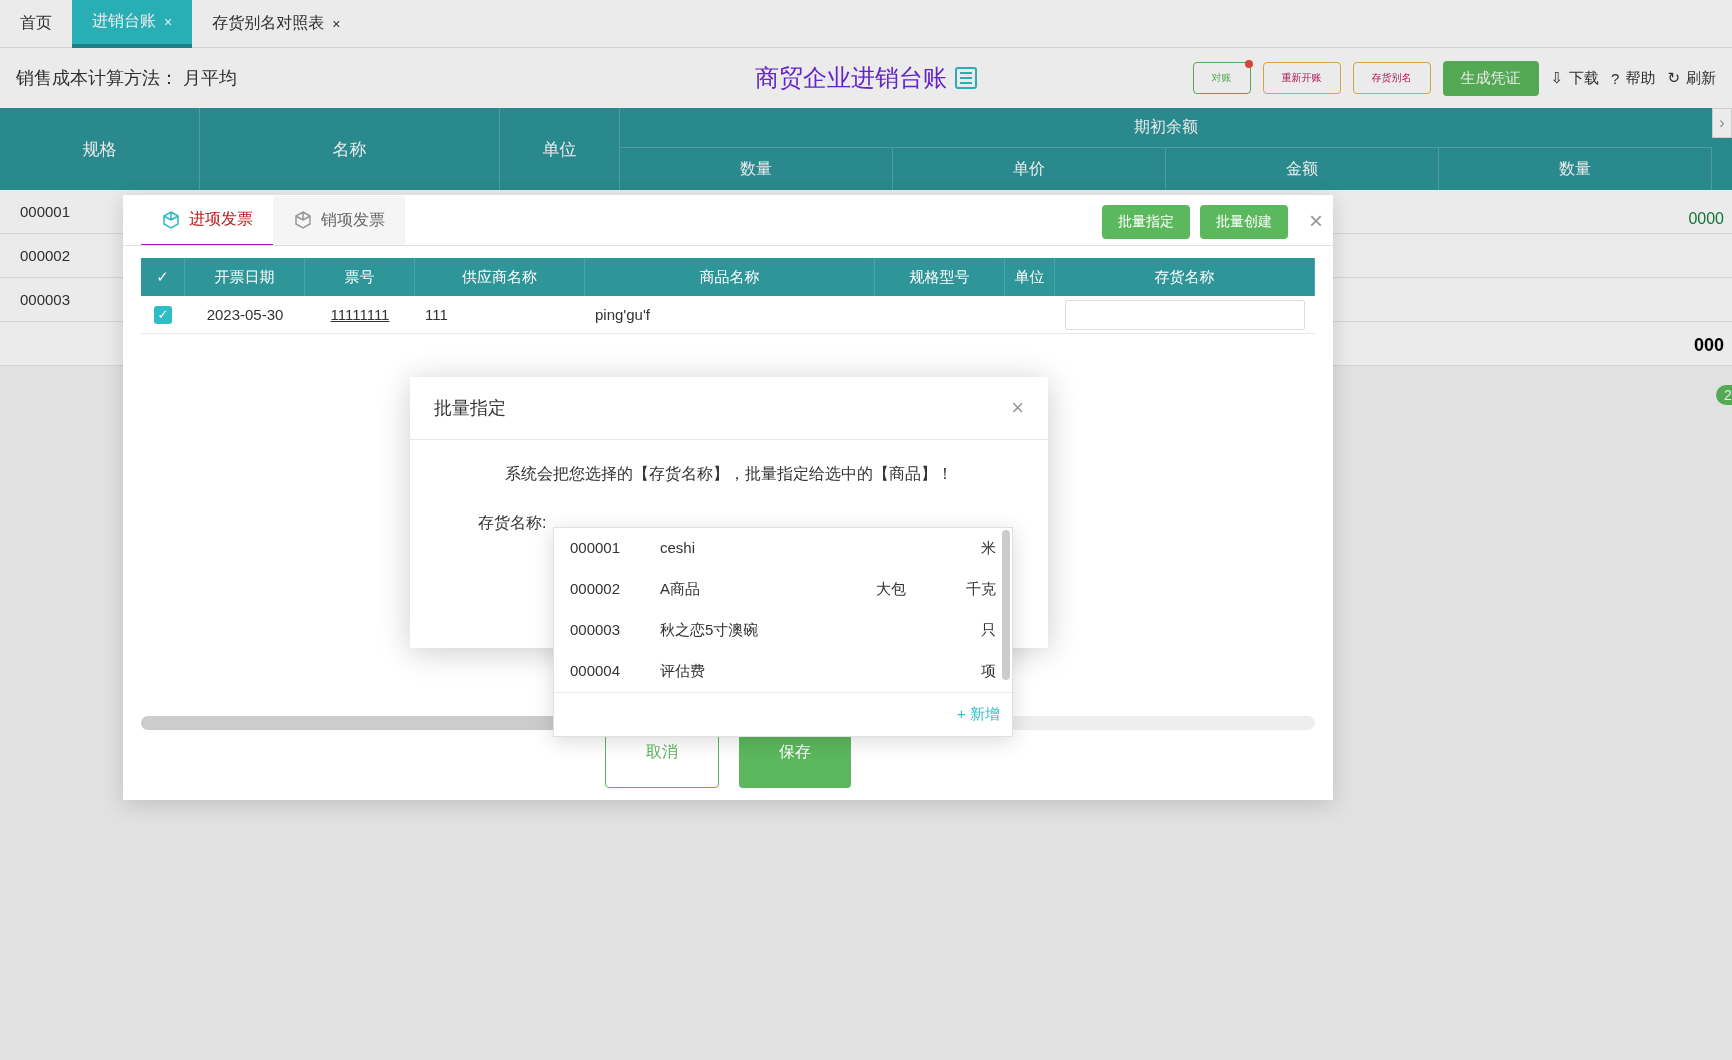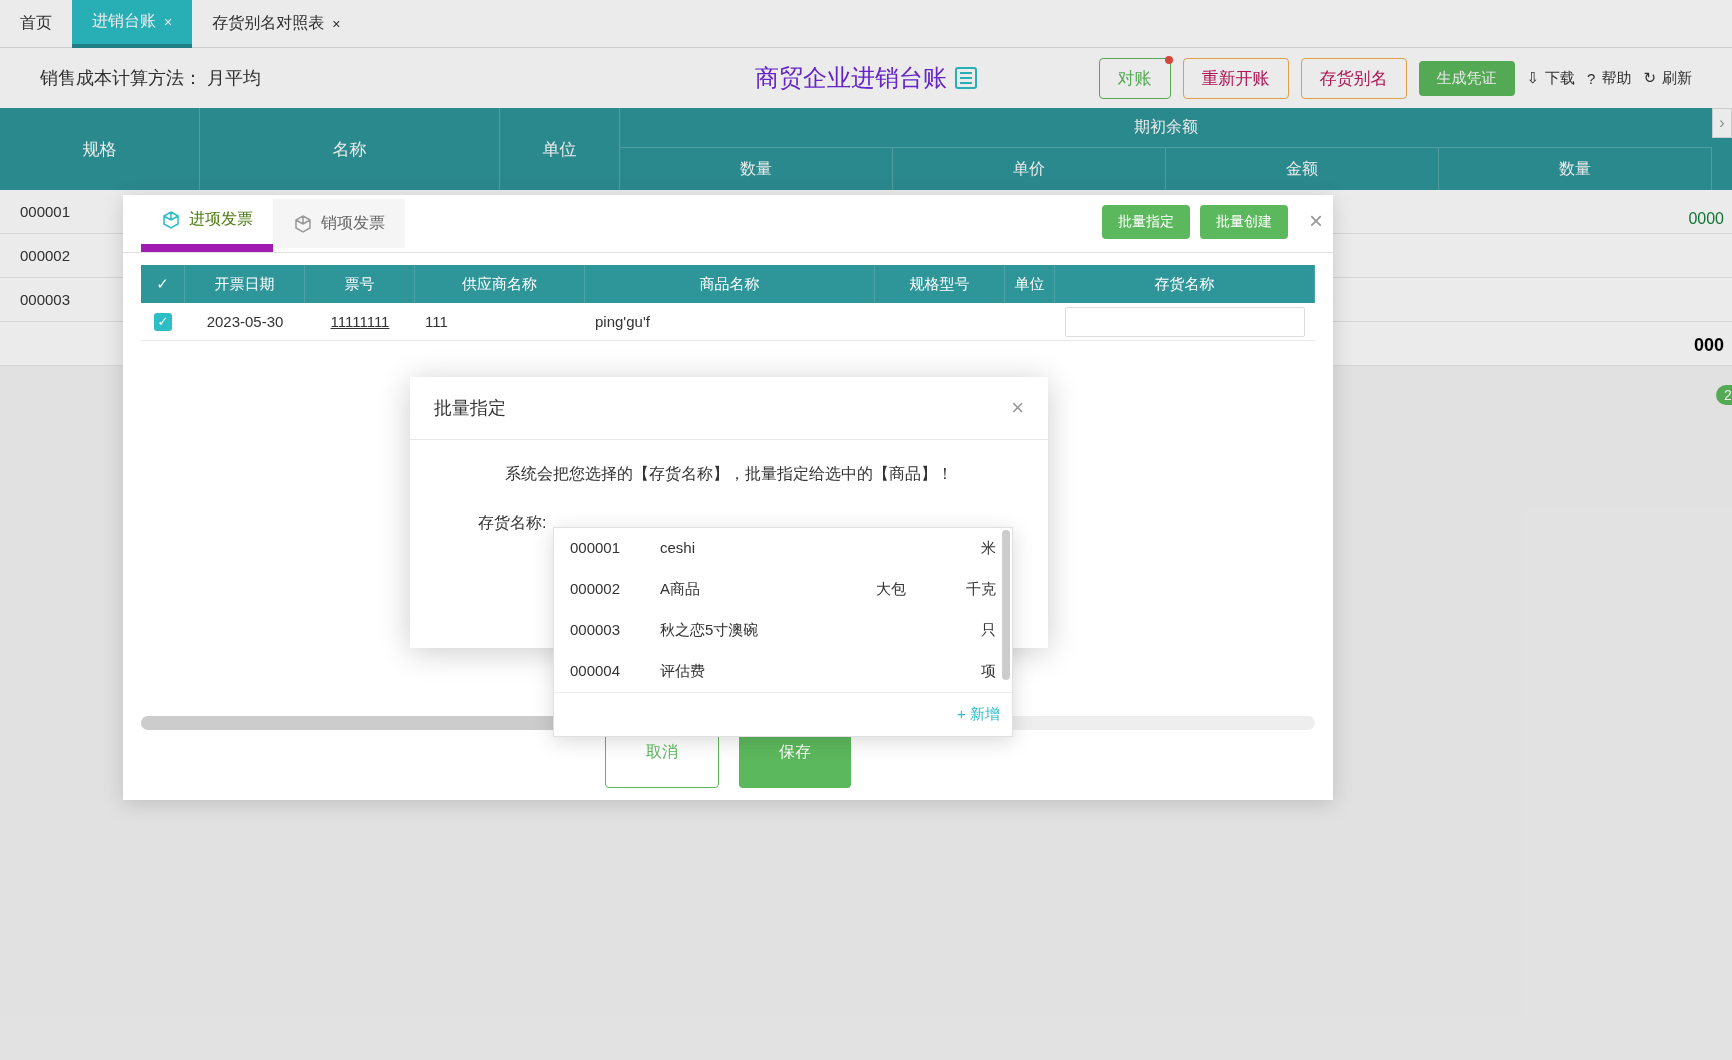--- a/index.html
+++ b/index.html
@@ -3,27 +3,27 @@
   <meta charset="utf-8">
   <style>
     * { margin: 0; padding: 0; box-sizing: border-box; font-family: -apple-system, "Microsoft YaHei", sans-serif; }
     body { background: #f5f5f5; width: 1732px; height: 1060px; overflow: hidden; position: relative; }
     
     .tabs-bar { background: #fff; height: 48px; display: flex; align-items: center; padding: 0; border-bottom: 1px solid #e0e0e0; }
     .tab { padding: 0 20px; height: 48px; display: flex; align-items: center; font-size: 16px; color: #333; cursor: pointer; }
     .tab.active { background: #2cbdc5; color: #fff; border-bottom: 4px solid #228a90; }
     .tab-close { margin-left: 8px; font-size: 14px; }
     
-    .toolbar { background: #fff; height: 60px; display: flex; align-items: center; padding: 0 40px; justify-content: space-between; }
+    .toolbar { background: #fff; height: 60px; display: flex; align-items: center; padding: 0 16px; justify-content: space-between; }
     .cost-method { color: #333; font-size: 18px; }
     .page-title { font-size: 24px; font-weight: 500; color: #6d28d9; display: flex; align-items: center; gap: 8px; position: absolute; left: 50%; transform: translateX(-50%); }
     .doc-icon { width: 22px; height: 22px; border: 2px solid #2cbdc5; border-radius: 3px; position: relative; }
     .doc-icon::before { content: ""; position: absolute; left: 3px; top: 3px; right: 3px; height: 2px; background: #2cbdc5; box-shadow: 0 5px 0 #2cbdc5, 0 10px 0 #2cbdc5; }
     .toolbar-actions { display: flex; gap: 12px; align-items: center; }
-    .btn-outline { border: 1px solid; background: #fff; padding: 8px 18px; border-radius: 4px; font-size: 17px; cursor: pointer; position: relative; }
+    .btn-outline { border: 1px solid; background: #fff; padding: 8px 18px; border-radius: 4px; font-size: 10px; cursor: pointer; position: relative; }
     .btn-green { border-color: #5cb85c; color: #5cb85c; }
     .btn-orange { border-color: #f0ad4e; color: #be185d; }
     .btn-fill-green { background: #5cb85c; color: #fff; border: none; padding: 8px 18px; border-radius: 4px; font-size: 15px; cursor: pointer; }
     .red-dot { position: absolute; top: -3px; right: -3px; width: 8px; height: 8px; background: #e74c3c; border-radius: 50%; }
     .text-link { color: #333; font-size: 15px; display: flex; align-items: center; gap: 6px; cursor: pointer; }
     
     .main-table { background: #fff; margin: 0; }
     .table-header { background: #2e9599; color: #fff; display: flex; height: 82px; }
     .th-cell { border-right: 1px solid rgba(255,255,255,0.2); display: flex; align-items: center; justify-content: center; font-size: 17px; }
     .th-stack { display: flex; flex-direction: column; flex: 1; }
@@ -35,21 +35,21 @@
     .table-body { }
     .tr { display: flex; border-bottom: 1px solid #e8e8e8; height: 44px; align-items: center; }
     .td { padding: 0 20px; font-size: 15px; color: #333; }
     .tr.total-row { font-weight: bold; }
     
     .overlay { position: absolute; top: 0; left: 0; right: 0; bottom: 0; background: rgba(0,0,0,0.08); }
     
     .invoice-panel { position: absolute; top: 195px; left: 123px; width: 1210px; height: 605px; background: #fff; box-shadow: 0 4px 20px rgba(0,0,0,0.15); }
     .invoice-tabs { display: flex; padding-left: 18px; border-bottom: 1px solid #e0e0e0; position: relative; align-items: center; }
     .invoice-tab { padding: 14px 20px; display: flex; align-items: center; gap: 8px; font-size: 16px; color: #666; cursor: pointer; }
-    .invoice-tab.active { color: #4d7c0f; border-bottom: 8px solid #a21caf; }
+    .invoice-tab.active { color: #b91c1c; border-bottom: 1px solid #a21caf; }
     .cube-icon { width: 20px; height: 20px; display: inline-flex; align-items: center; justify-content: center; }
     .panel-close { position: absolute; right: 10px; top: 12px; font-size: 24px; color: #999; cursor: pointer; }
     .panel-actions { position: absolute; right: 45px; top: 10px; display: flex; gap: 10px; }
     .btn-teal { background: #5cb85c; color: #fff; border: none; padding: 8px 16px; border-radius: 4px; font-size: 14px; cursor: pointer; }
     
     .invoice-table-head { display: flex; background: #2e9599; color: #fff; height: 38px; margin: 12px 18px 0; }
     .ith { display: flex; align-items: center; justify-content: center; font-size: 15px; border-right: 1px solid rgba(255,255,255,0.15); }
     .invoice-row { display: flex; margin: 0 18px; height: 38px; border-bottom: 1px solid #e8e8e8; align-items: center; }
     .itd { display: flex; align-items: center; padding: 0 10px; font-size: 15px; color: #333; }
     .checkbox { width: 18px; height: 18px; background: #2cbdc5; border-radius: 3px; display: flex; align-items: center; justify-content: center; color: #fff; font-size: 13px; }

